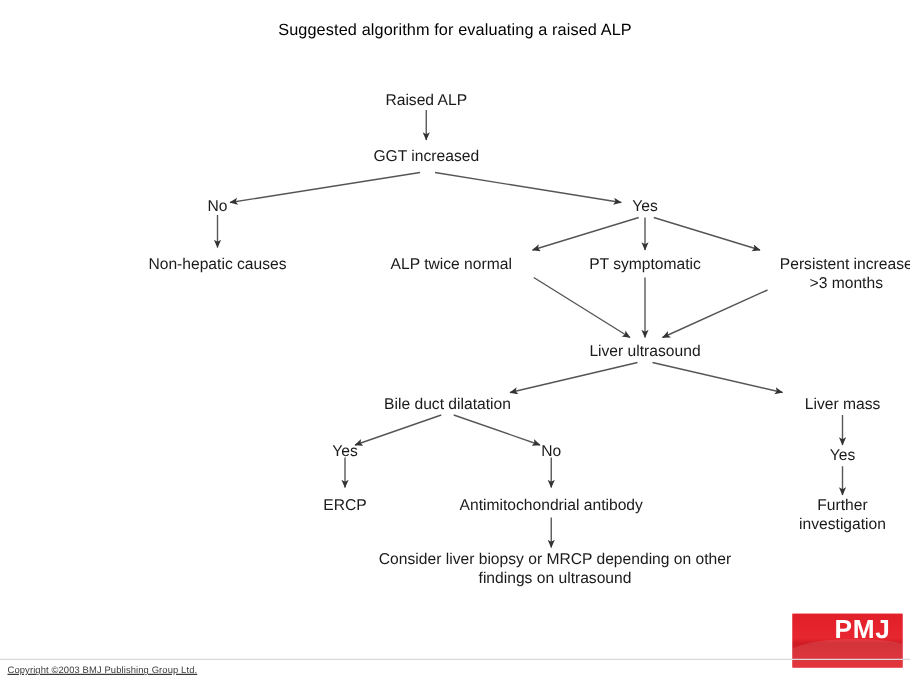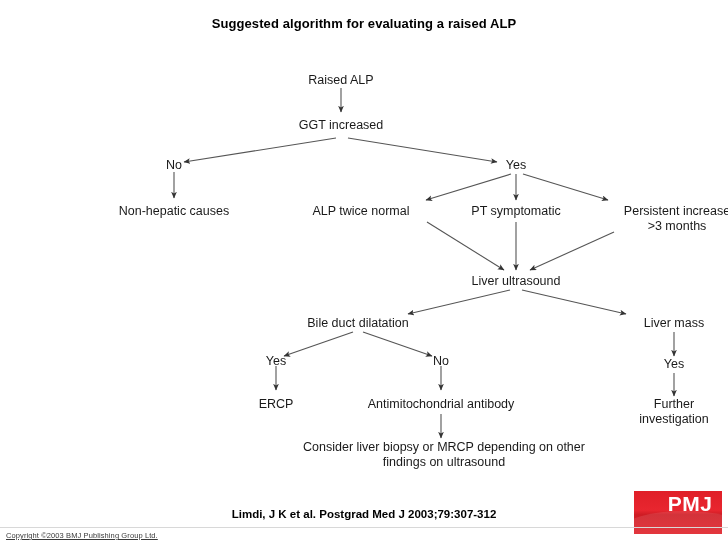--- a/index.html
+++ b/index.html
@@ -22,21 +22,21 @@
     height: 546px;
     background: #ffffff;
   }
   #slide-title {
     position: absolute;
     left: 0;
     top: 16px;
     width: 728px;
     text-align: center;
     font-size: 13px;
-    font-weight: bold;
+    font-weight: normal;
     color: #000;
     letter-spacing: 0.1px;
   }
   #figure {
     position: absolute;
     left: 0;
     top: 50px;
     width: 728px;
     height: 430px;
     padding-left: 36px;
@@ -206,21 +206,20 @@
       <text class="node-text" x="405" y="358">Antimitochondrial antibody</text>
 
       <text class="node-text" x="638" y="358">Further</text>
       <text class="node-text" x="638" y="373">investigation</text>
 
       <text class="node-text" x="408" y="401">Consider liver biopsy or MRCP depending on other</text>
       <text class="node-text" x="408" y="416">findings on ultrasound</text>
     </svg>
   </div>
 
-  <div id="citation">Limdi, J K et al. Postgrad Med J 2003;79:307-312</div>
 
   <div id="pmj-logo">
     <div class="pmj-sheen"></div>
     <div class="pmj-main">PMJ</div>
     <div class="pmj-sub">ONLINE</div>
   </div>
 
   <div id="footer-rule"></div>
   <div id="copyright">Copyright ©2003 BMJ Publishing Group Ltd.</div>
 

